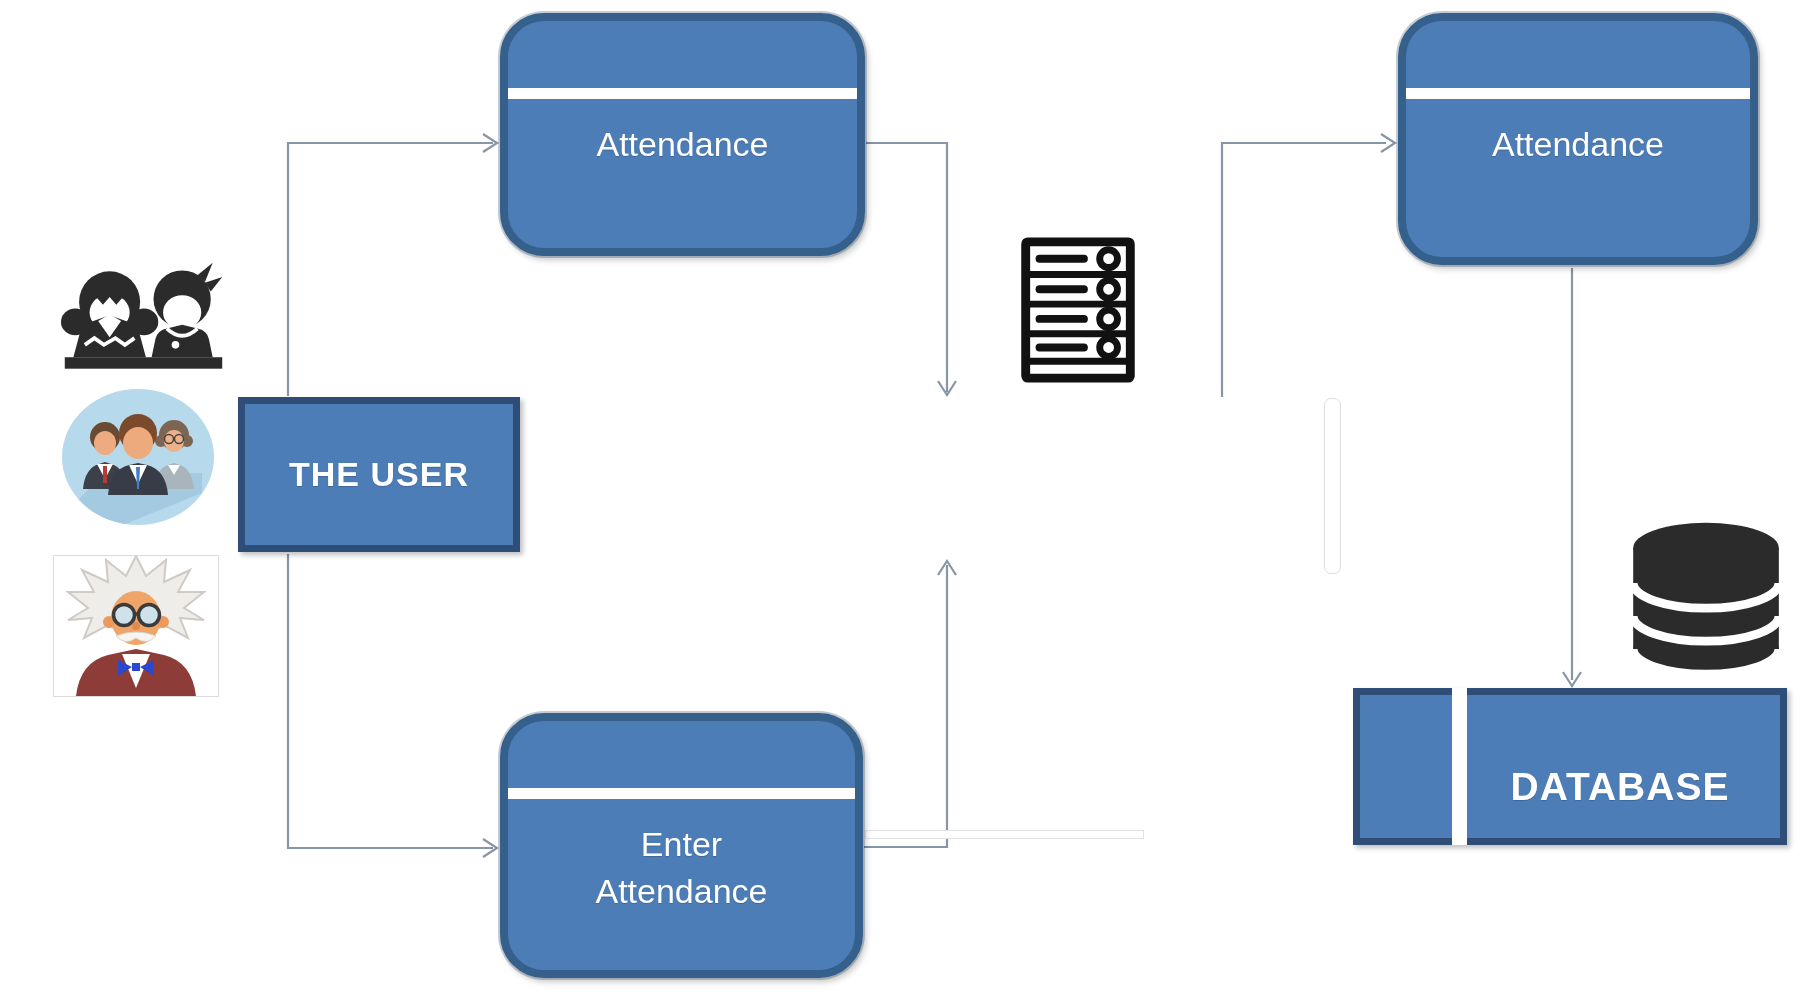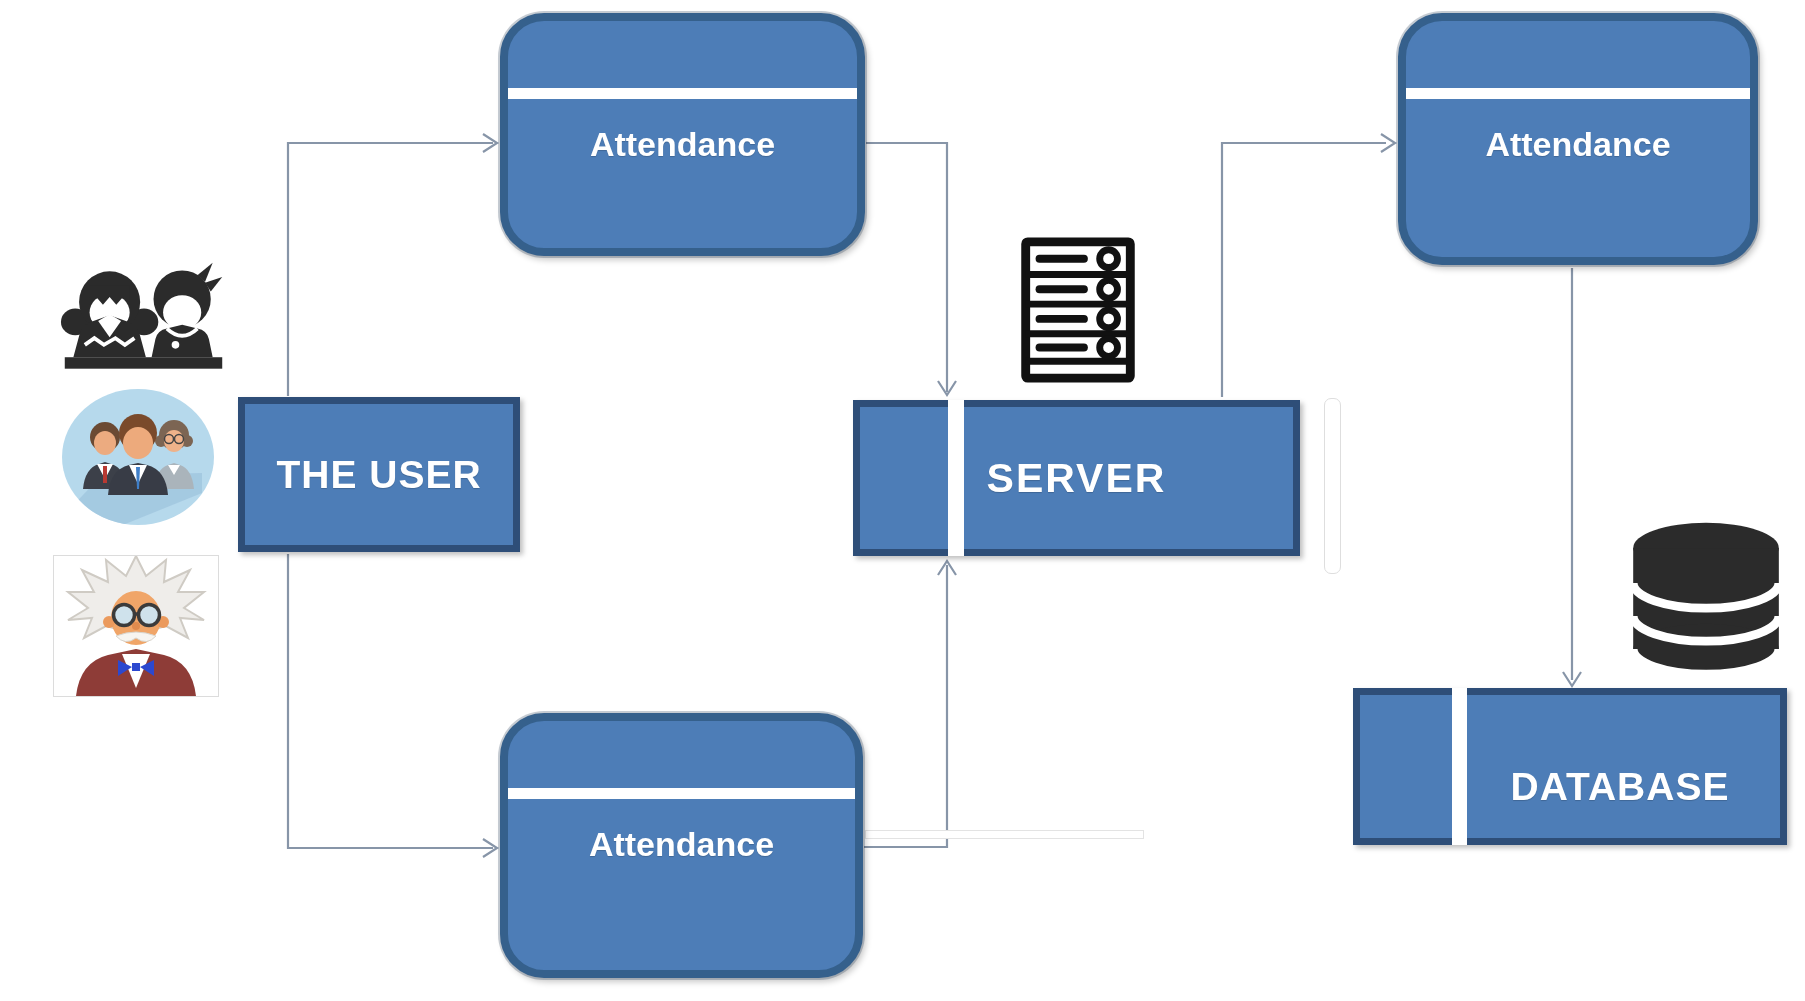--- a/index.html
+++ b/index.html
@@ -18,21 +18,21 @@
   .roundbox{
     position:absolute;
     background:var(--node-fill);
     border:8px solid var(--rounded-border);
     border-radius:44px;
     box-shadow:0 0 0 2px rgba(30,55,85,.25), 3px 4px 6px rgba(0,0,0,.22);
   }
   .roundbox .hline{position:absolute;left:0;right:0;top:67px;height:11px;background:#ffffff;}
   .roundbox .rb-label{
     position:absolute;left:0;right:0;top:78px;padding-top:22px;
-    text-align:center;color:var(--text);font-weight:bold;font-size:34px;line-height:47px;
+    text-align:center;color:var(--text);font-weight:normal;font-size:34px;line-height:47px;
     text-shadow:0 1px 1px rgba(0,0,0,.18);
   }
   .rectbox{
     position:absolute;
     background:var(--node-fill);
     border:7px solid var(--rect-border);
     box-shadow:3px 3px 5px rgba(0,0,0,.25);
     display:flex;align-items:center;justify-content:center;
     color:var(--text);font-weight:bold;
     text-shadow:0 1px 1px rgba(0,0,0,.18);
@@ -102,32 +102,29 @@
   <div class="roundbox" style="left:1398px;top:13px;width:344px;height:236px;">
     <div class="hline"></div>
     <div class="rb-label">
       <div>Attendance</div>
     </div>
   </div>
 
   <div class="roundbox" style="left:500px;top:713px;width:347px;height:249px;">
     <div class="hline"></div>
     <div class="rb-label">
+      <div>Enter</div>
       <div>Attendance</div>
     </div>
   </div>
 
-  <div class="rectbox" style="left:238px;top:397px;width:268px;height:141px;font-size:39px;letter-spacing:1px;">
+  <div class="rectbox" style="left:238px;top:397px;width:268px;height:141px;font-size:34px;letter-spacing:1px;">
     <span>THE USER</span>
   </div>
 
-  <div class="rectbox" style="left:853px;top:400px;width:433px;height:142px;font-size:41px;letter-spacing:2px;">
-    <div class="vstripe" style="left:88px;"></div>
-    <span>SERVER</span>
-  </div>
 
   <div class="rectbox" style="left:1353px;top:688px;width:420px;height:143px;font-size:39px;letter-spacing:1px;">
     <div class="vstripe" style="left:92px;width:15px;"></div>
     <span style="margin-left:100px;margin-top:40px;">DATABASE</span>
   </div>
 
   <div class="iconpanel" style="left:60px;top:227px;width:167px;height:145px;">
     <svg width="167" height="145" viewBox="0 0 175 145">
       <g fill="#2b2b2b">
         <rect x="5" y="133" width="165" height="12"></rect>

